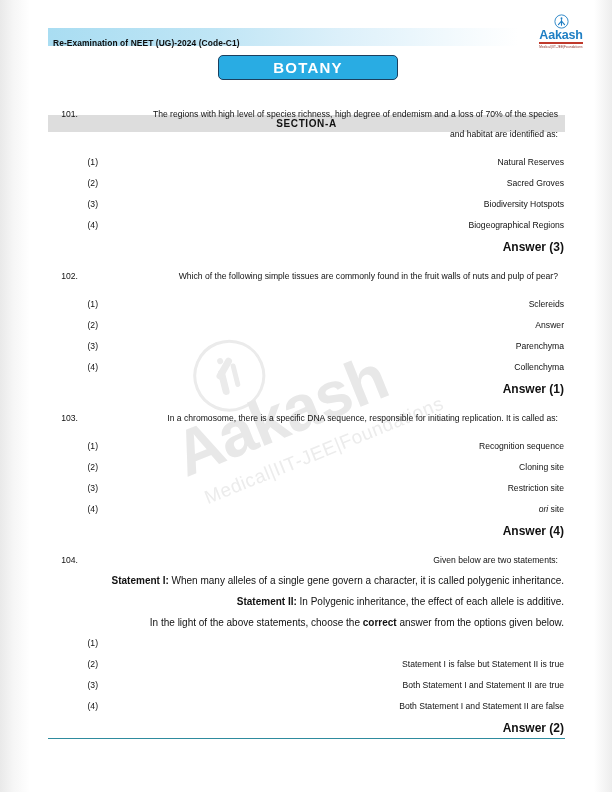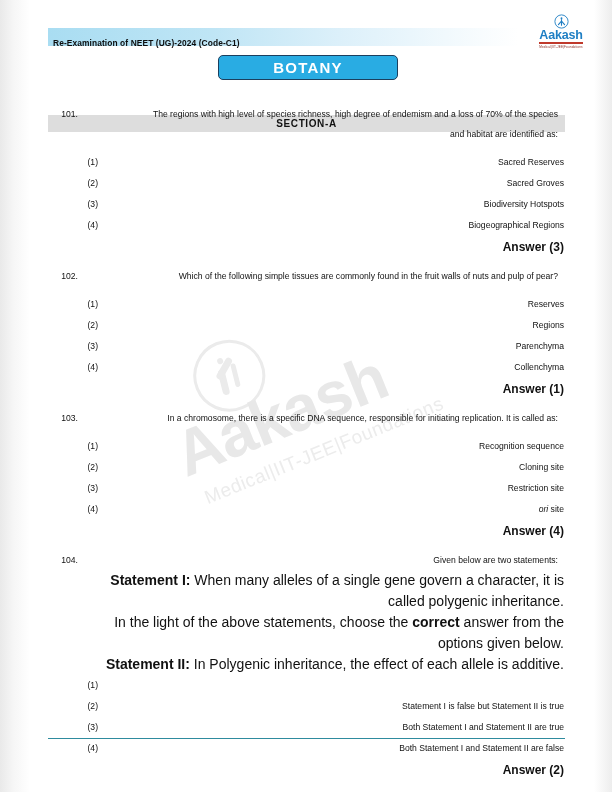--- a/index.html
+++ b/index.html
@@ -225,21 +225,21 @@
     color: #111;
   }
   .opttext {
     flex: 1;
     font-size: 8.6px;
     line-height: 21px;
     color: #111;
   }
   .stmtrow {
     padding: 0 48px 0 89px;
-    font-size: 14px;
+    font-size: 10px;
     line-height: 21px;
     color: #111;
   }
   .answer {
     padding: 0 48px 0 78px;
     font-size: 12px;
     font-weight: bold;
     line-height: 22px;
     color: #111;
   }
@@ -313,21 +313,21 @@
         <div class="qnum">101.</div>
         <div class="qtext">The regions with high level of species richness, high degree of endemism and a loss of 70% of the species</div>
       </div>
       <div class="qrow">
         <div class="qnum"></div>
         <div class="qtext">and habitat are identified as:</div>
       </div>
       <div class="spacer-sm"></div>
       <div class="optrow">
         <div class="optnum">(1)</div>
-        <div class="opttext">Sacred Reserves</div>
+        <div class="opttext">Natural Reserves</div>
       </div>
       <div class="optrow">
         <div class="optnum">(2)</div>
         <div class="opttext">Sacred Groves</div>
       </div>
       <div class="optrow">
         <div class="optnum">(3)</div>
         <div class="opttext">Biodiversity Hotspots</div>
       </div>
       <div class="optrow">
@@ -340,25 +340,25 @@
     <div class="spacer-sm"></div>
 
     <div class="qblock">
       <div class="qrow">
         <div class="qnum">102.</div>
         <div class="qtext">Which of the following simple tissues are commonly found in the fruit walls of nuts and pulp of pear?</div>
       </div>
       <div class="spacer-sm"></div>
       <div class="optrow">
         <div class="optnum">(1)</div>
-        <div class="opttext">Reserves</div>
+        <div class="opttext">Sclereids</div>
       </div>
       <div class="optrow">
         <div class="optnum">(2)</div>
-        <div class="opttext">Regions</div>
+        <div class="opttext">Answer</div>
       </div>
       <div class="optrow">
         <div class="optnum">(3)</div>
         <div class="opttext">Parenchyma</div>
       </div>
       <div class="optrow">
         <div class="optnum">(4)</div>
         <div class="opttext">Collenchyma</div>
       </div>
       <div class="answer">Answer (1)</div>
@@ -395,24 +395,24 @@
 
     <div class="qblock">
       <div class="qrow">
         <div class="qnum">104.</div>
         <div class="qtext">Given below are two statements:</div>
       </div>
       <div class="stmtrow">
         <b>Statement I:</b><span> When many alleles of a single gene govern a character, it is called polygenic inheritance.</span>
       </div>
       <div class="stmtrow">
+        <b>Statement II:</b><span> In Polygenic inheritance, the effect of each allele is additive.</span>
+      </div>
+      <div class="stmtrow">
         <span>In the light of the above statements, choose the </span><b>correct</b><span> answer from the options given below.</span>
-      </div>
-      <div class="stmtrow">
-        <b>Statement II:</b><span> In Polygenic inheritance, the effect of each allele is additive.</span>
       </div>
       <div class="optrow">
         <div class="optnum">(1)</div>
       </div>
       <div class="optrow">
         <div class="optnum">(2)</div>
         <div class="opttext">Statement I is false but Statement II is true</div>
       </div>
       <div class="optrow">
         <div class="optnum">(3)</div>

